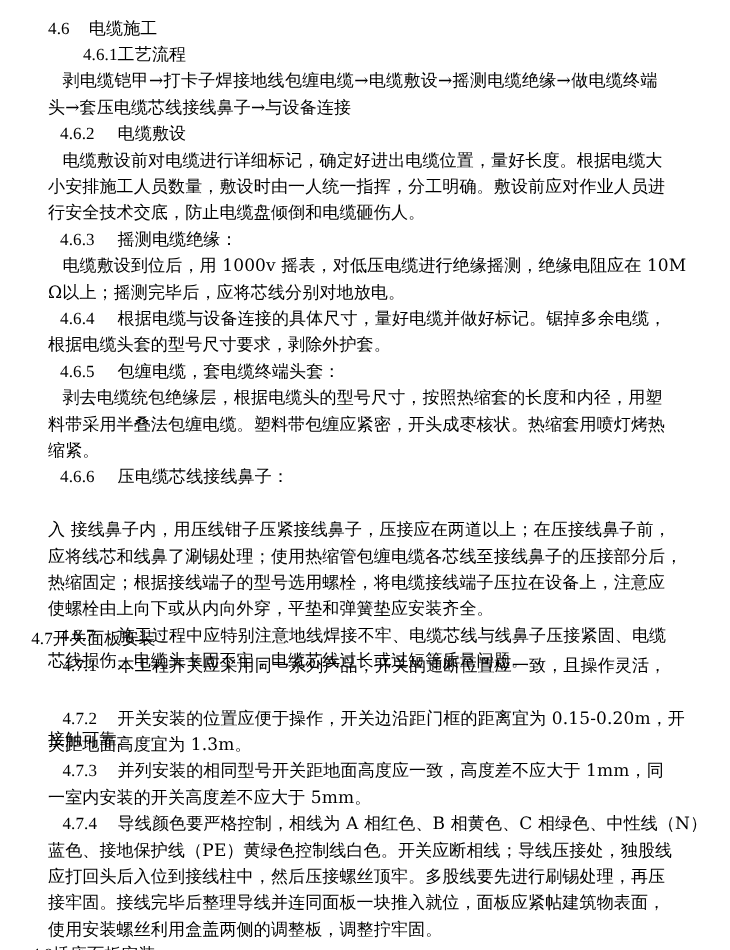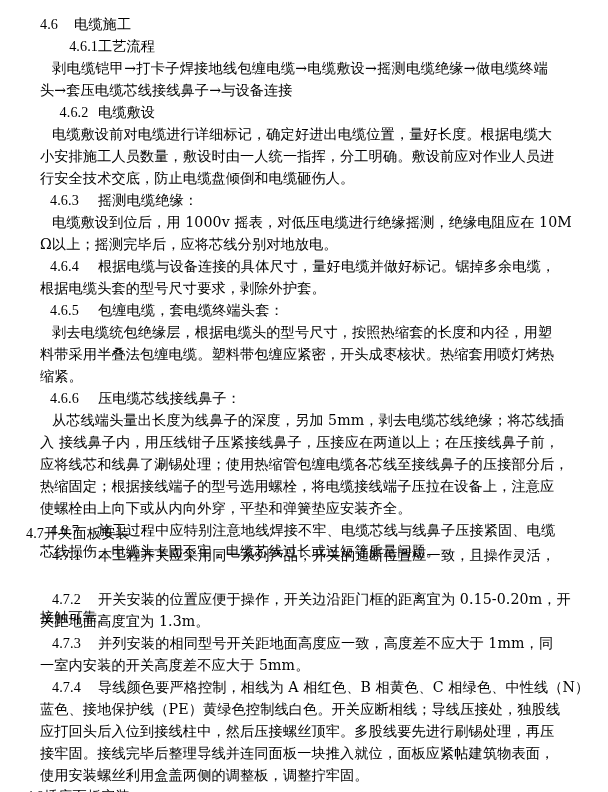--- a/index.html
+++ b/index.html
@@ -18,21 +18,21 @@
   <div class="ln" style="left:40px;top:1px;" data-name="section-heading-4-6">
     <span class="num" data-name="section-number" data-bind="document.sections.0.number">4.6</span><span style="display:inline-block;width:16px"></span><span data-name="section-title" data-bind="document.sections.0.title">电缆施工</span>
   </div>
 
   <div class="ln" style="left:50px;top:23px;text-align:right;" data-name="subsection-heading-4-6-1">
     <span class="num" style="width:48px" data-name="subsection-number" data-bind="document.sections.0.subsections.0.number">4.6.1</span><span data-name="subsection-title" data-bind="document.sections.0.subsections.0.title">工艺流程</span>
   </div>
   <div class="ln just" style="left:40px;top:45px;padding-left:12px;width:496px;" data-name="paragraph-line" data-bind="document.sections.0.subsections.0.body_lines.0">剥电缆铠甲→打卡子焊接地线包缠电缆→电缆敷设→摇测电缆绝缘→做电缆终端</div>
   <div class="ln" style="left:40px;top:67px;" data-name="paragraph-line" data-bind="document.sections.0.subsections.0.body_lines.1">头→套压电缆芯线接线鼻子→与设备连接</div>
 
-  <div class="ln" style="left:50px;top:89px;text-align:center;" data-name="subsection-heading-4-6-2">
+  <div class="ln" style="left:50px;top:89px;" data-name="subsection-heading-4-6-2">
     <span class="num" style="width:48px" data-name="subsection-number" data-bind="document.sections.0.subsections.1.number">4.6.2</span><span data-name="subsection-title" data-bind="document.sections.0.subsections.1.title">电缆敷设</span>
   </div>
   <div class="ln just" style="left:40px;top:111px;padding-left:12px;width:496px;" data-name="paragraph-line" data-bind="document.sections.0.subsections.1.body_lines.0">电缆敷设前对电缆进行详细标记，确定好进出电缆位置，量好长度。根据电缆大</div>
   <div class="ln just" style="left:40px;top:133px;" data-name="paragraph-line" data-bind="document.sections.0.subsections.1.body_lines.1">小安排施工人员数量，敷设时由一人统一指挥，分工明确。敷设前应对作业人员进</div>
   <div class="ln" style="left:40px;top:155px;" data-name="paragraph-line" data-bind="document.sections.0.subsections.1.body_lines.2">行安全技术交底，防止电缆盘倾倒和电缆砸伤人。</div>
 
   <div class="ln" style="left:50px;top:177px;" data-name="subsection-heading-4-6-3">
     <span class="num" style="width:48px" data-name="subsection-number" data-bind="document.sections.0.subsections.2.number">4.6.3</span><span data-name="subsection-title" data-bind="document.sections.0.subsections.2.title">摇测电缆绝缘：</span>
   </div>
   <div class="ln just" style="left:40px;top:199px;padding-left:12px;width:496px;" data-name="paragraph-line" data-bind="document.sections.0.subsections.2.body_lines.0">电缆敷设到位后，用 1000v 摇表，对低压电缆进行绝缘摇测，绝缘电阻应在 10M</div>
@@ -46,21 +46,20 @@
   <div class="ln" style="left:50px;top:287px;" data-name="subsection-heading-4-6-5">
     <span class="num" style="width:48px" data-name="subsection-number" data-bind="document.sections.0.subsections.4.number">4.6.5</span><span data-name="subsection-title" data-bind="document.sections.0.subsections.4.title">包缠电缆，套电缆终端头套：</span>
   </div>
   <div class="ln just" style="left:40px;top:309px;padding-left:12px;width:496px;" data-name="paragraph-line" data-bind="document.sections.0.subsections.4.body_lines.0">剥去电缆统包绝缘层，根据电缆头的型号尺寸，按照热缩套的长度和内径，用塑</div>
   <div class="ln just" style="left:40px;top:331px;" data-name="paragraph-line" data-bind="document.sections.0.subsections.4.body_lines.1">料带采用半叠法包缠电缆。塑料带包缠应紧密，开头成枣核状。热缩套用喷灯烤热</div>
   <div class="ln" style="left:40px;top:353px;text-align:right;" data-name="paragraph-line" data-bind="document.sections.0.subsections.4.body_lines.2">缩紧。</div>
 
   <div class="ln" style="left:50px;top:375px;" data-name="subsection-heading-4-6-6">
     <span class="num" style="width:48px" data-name="subsection-number" data-bind="document.sections.0.subsections.5.number">4.6.6</span><span data-name="subsection-title" data-bind="document.sections.0.subsections.5.title">压电缆芯线接线鼻子：</span>
   </div>
-  <div class="ln just" style="left:40px;top:397px;padding-left:12px;width:496px;" data-name="paragraph-line" data-bind="document.sections.0.subsections.5.body_lines.0">从芯线端头量出长度为线鼻子的深度，另加 5mm，剥去电缆芯线绝缘；将芯线插</div>
   <div class="ln just" style="left:40px;top:419px;" data-name="paragraph-line" data-bind="document.sections.0.subsections.5.body_lines.1">入 接线鼻子内，用压线钳子压紧接线鼻子，压接应在两道以上；在压接线鼻子前，</div>
   <div class="ln just" style="left:40px;top:441px;" data-name="paragraph-line" data-bind="document.sections.0.subsections.5.body_lines.2">应将线芯和线鼻了涮锡处理；使用热缩管包缠电缆各芯线至接线鼻子的压接部分后，</div>
   <div class="ln just" style="left:40px;top:463px;" data-name="paragraph-line" data-bind="document.sections.0.subsections.5.body_lines.3">热缩固定；根据接线端子的型号选用螺栓，将电缆接线端子压拉在设备上，注意应</div>
   <div class="ln" style="left:40px;top:485px;" data-name="paragraph-line" data-bind="document.sections.0.subsections.5.body_lines.4">使螺栓由上向下或从内向外穿，平垫和弹簧垫应安装齐全。</div>
 
   <div class="ln" style="left:50px;top:507px;" data-name="subsection-heading-4-6-7">
     <span class="num" style="width:48px" data-name="subsection-number" data-bind="document.sections.0.subsections.6.number">4.6.7</span><span data-name="subsection-title" data-bind="document.sections.0.subsections.6.title">施工过程中应特别注意地线焊接不牢、电缆芯线与线鼻子压接紧固、电缆</span>
   </div>
   <div class="ln" style="left:40px;top:528px;" data-name="paragraph-line" data-bind="document.sections.0.subsections.6.body_lines.0">芯线损伤、电缆头卡固不牢，电缆芯线过长或过短等质量问题。</div>
 

